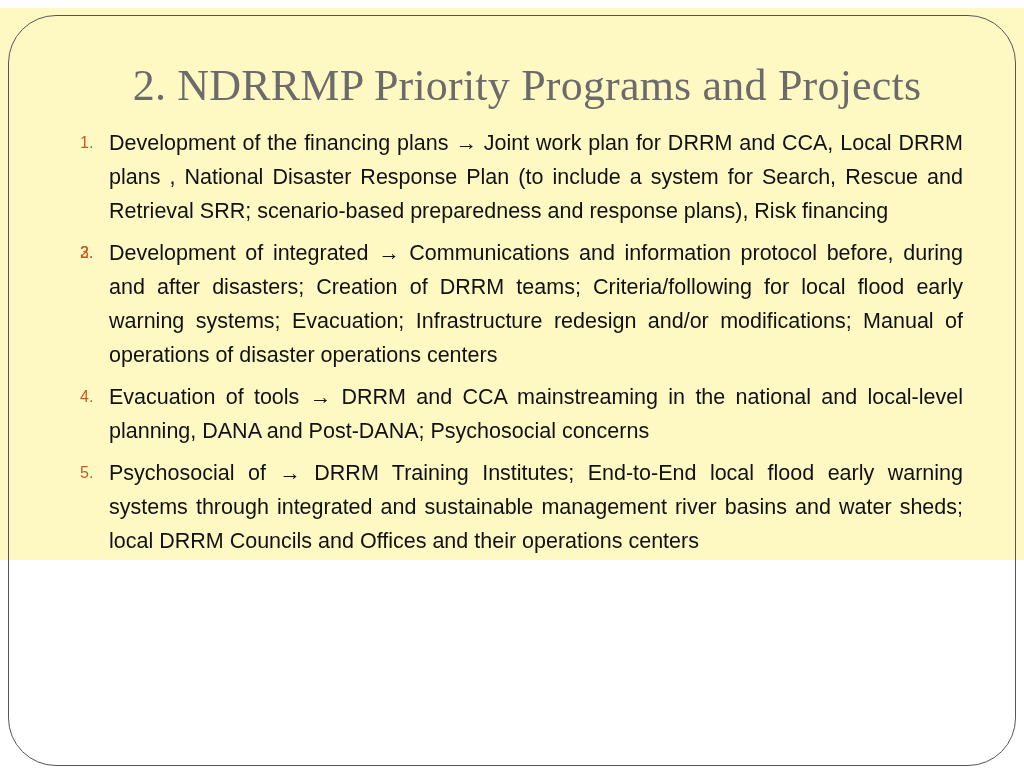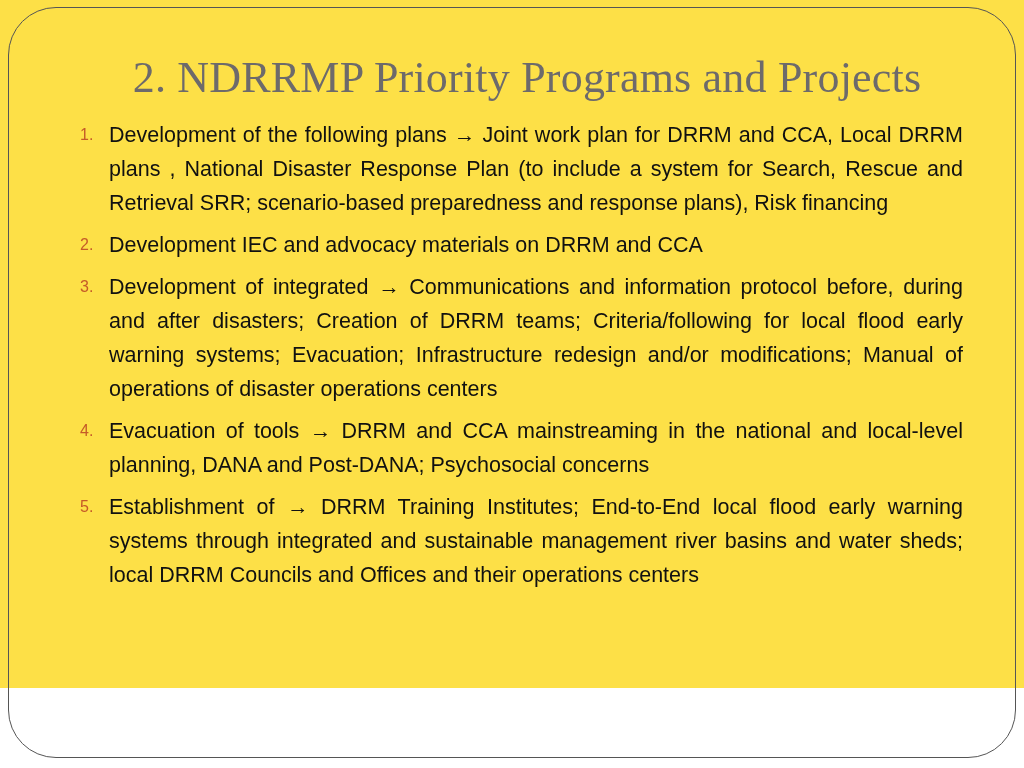--- a/index.html
+++ b/index.html
@@ -5,24 +5,24 @@
     html, body {
       margin: 0;
       padding: 0;
       width: 1024px;
       height: 768px;
       background: #ffffff;
       overflow: hidden;
     }
     .slide {
       position: absolute;
-      left: 0; top: 0;
+      left: 0; top: 8px;
       width: 1024px;
-      height: 688px;
-      background: #fde047;
+      height: 552px;
+      background: #fef9c3;
     }
     .frame {
       position: absolute;
       left: 8px;
       top: 7px;
       width: 1008px;
       height: 751px;
       border: 1.3px solid #555555;
       border-radius: 48px;
       box-sizing: border-box;
@@ -77,40 +77,39 @@
 <body>
 
 <div class="slide">
   <div class="frame"></div>
 
   <h1 class="title">2. NDRRMP Priority Programs and Projects</h1>
 
   <ol class="list">
     <li class="item">
       <span class="num">1.</span>
-      <span>Development of the following plans</span>
+      <span>Development of the financing plans</span>
       <span class="arrow">→</span>
       <span>Joint work plan for DRRM and CCA, Local DRRM plans , National Disaster Response Plan (to include a system for Search, Rescue and Retrieval SRR; scenario-based preparedness and response plans), Risk financing</span>
     </li>
     <li class="item">
       <span class="num">2.</span>
-      <span>Development IEC and advocacy materials on DRRM and CCA</span>
     </li>
     <li class="item">
       <span class="num">3.</span>
       <span>Development of integrated</span>
       <span class="arrow">→</span>
       <span>Communications and information protocol before, during and after disasters; Creation of DRRM teams; Criteria/following for local flood early warning systems; Evacuation; Infrastructure redesign and/or modifications; Manual of operations of disaster operations centers</span>
     </li>
     <li class="item">
       <span class="num">4.</span>
       <span>Evacuation of tools</span>
       <span class="arrow">→</span>
       <span>DRRM and CCA mainstreaming in the national and local-level planning, DANA and Post-DANA; Psychosocial concerns</span>
     </li>
     <li class="item">
       <span class="num">5.</span>
-      <span>Establishment of </span>
+      <span>Psychosocial of </span>
       <span class="arrow">→</span>
       <span>DRRM Training Institutes; End-to-End local flood early warning systems through integrated and sustainable management river basins and water sheds; local DRRM Councils and Offices and their operations centers</span>
     </li>
   </ol>
 </div>
 
 </body></html>

